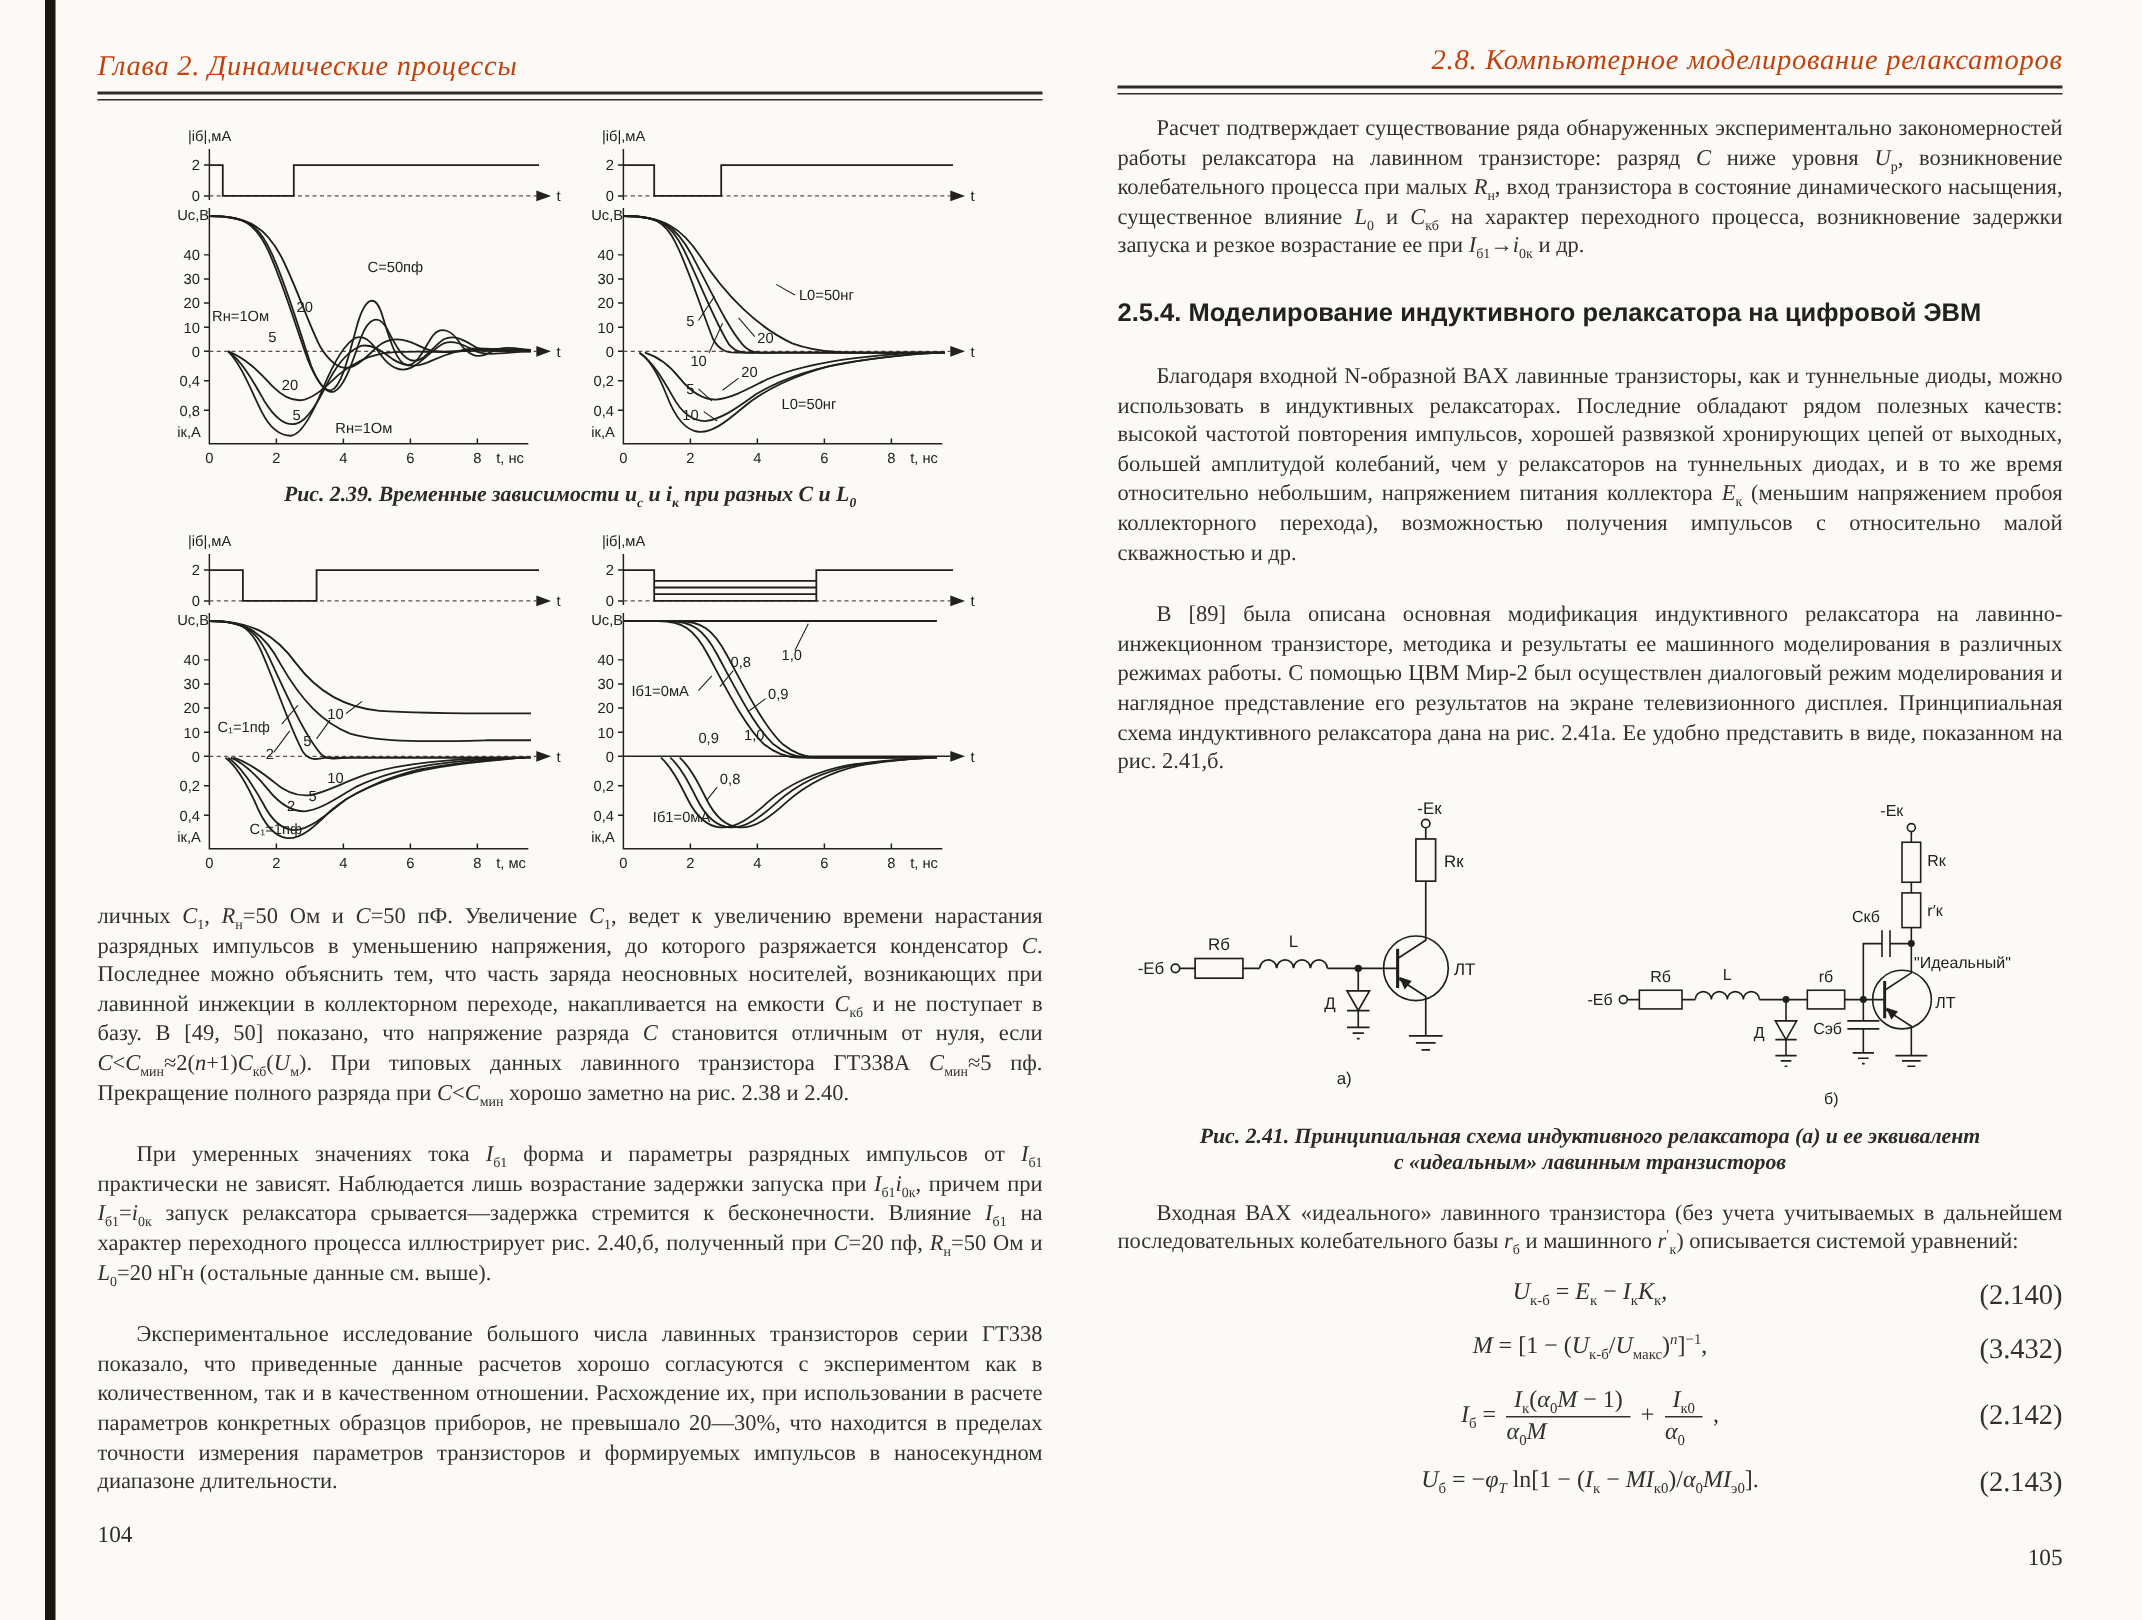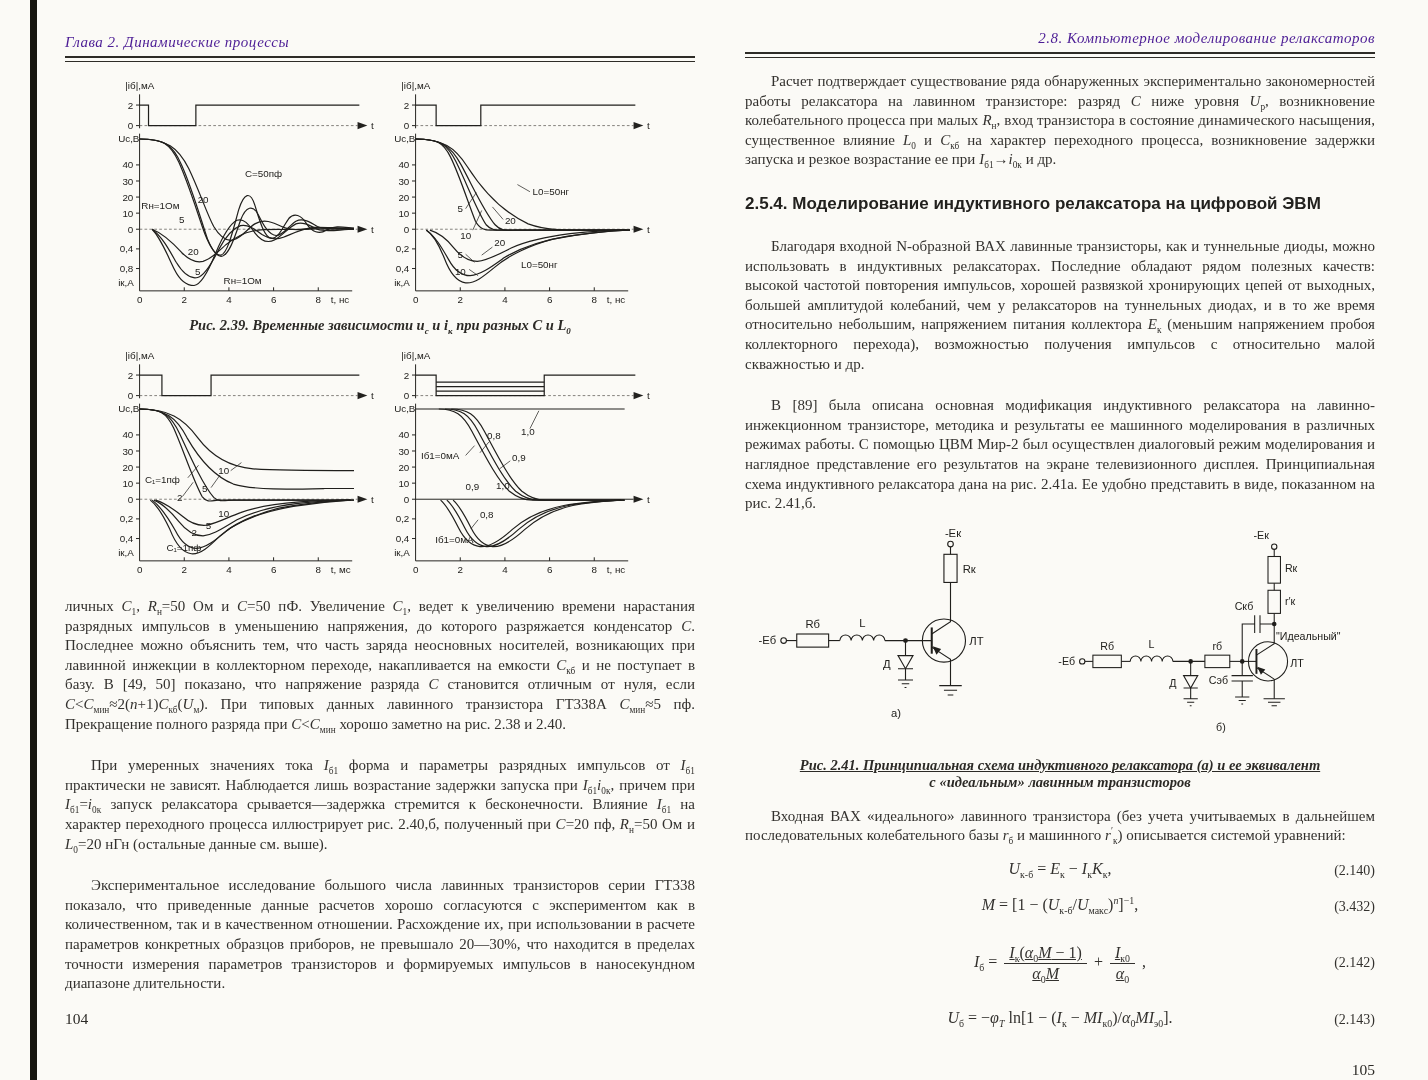--- a/index.html
+++ b/index.html
@@ -2,21 +2,21 @@
 <html><head>
 <meta charset="utf-8">
 <style>
   html,body{margin:0;padding:0;background:#e8e6e0;}
   #spread{position:relative;width:1428px;height:1080px;background:#fbfaf6;overflow:hidden;
           font-family:"Liberation Serif",serif;color:#33312e;}
   #edge-strip{position:absolute;left:30px;top:0;width:7px;height:1080px;background:#17160f;}
   .page{position:absolute;top:0;width:630px;}
   #page-left{left:65px;}
   #page-right{left:745px;}
-  .running-head{font-style:italic;font-size:15px;letter-spacing:.5px;color:#4c1d95;}
+  .running-head{font-style:italic;font-size:19px;letter-spacing:.5px;color:#c2410c;}
   .head-left{text-align:left;margin-top:34px;}
   .head-right{text-align:right;margin-top:30px;}
   .rule{height:3px;border-top:2px solid #2e2c27;border-bottom:1px solid #2e2c27;margin-top:5px;}
   .figrow{display:flex;gap:8px;padding-left:46px;}
   .figrow svg{display:block;}
   .cap{font-style:italic;font-weight:bold;font-size:14.5px;text-align:center;color:#2c2a26;}
   .para{font-size:15px;line-height:19.6px;text-align:justify;}
   .indent{text-indent:26px;margin-top:22px;}
   sub{font-size:.62em;line-height:0;}
   sup{font-size:.62em;line-height:0;}
@@ -28,22 +28,22 @@
   .plot .cv{stroke:#201f1c;stroke-width:1.35;fill:none;}
   .plot .ld{stroke:#201f1c;stroke-width:.8;fill:none;}
   .plot .ah{fill:#22211e;stroke:none;}
   .circ text{font-family:"Liberation Sans",sans-serif;font-size:12px;fill:#22211e;}
   .circ .w{stroke:#201f1c;stroke-width:1.2;fill:none;}
   .circ .b{stroke:#201f1c;stroke-width:2.2;fill:none;}
   .circ .nd{fill:#201f1c;stroke:none;}
   .eqs{margin-top:6px;}
   .eqrow{position:relative;text-align:center;font-size:16px;margin:14px 0;min-height:22px;}
   .eqrow .eq{display:inline-block;}
-  .eqnum{position:absolute;right:0;top:50%;transform:translateY(-50%);font-size:14px;}
-  .frac{display:inline-block;vertical-align:middle;text-align:center;margin:12px 3px;text-decoration:underline;}
+  .eqnum{position:absolute;right:0;top:50%;transform:translateY(-50%);font-size:19px;}
+  .frac{display:inline-block;vertical-align:middle;text-align:left;margin:0 3px;}
   .frac .num{display:block;border-bottom:1px solid #33312e;padding:0 5px 1px 5px;}
   .frac .den{display:block;padding-top:1px;}
   .pageno{font-size:15.5px;color:#2c2a26;}
 </style>
 </head>
 <body>
 
 <div id="spread">
   <div id="edge-strip"></div>
 
@@ -379,21 +379,21 @@
           <text x="216" y="92" text-anchor="middle">Cкб</text>
           <text x="252" y="126">"Идеальный"</text>
           <text x="268" y="156">ЛТ</text>
           <text x="262" y="87">r′к</text>
           <text x="262" y="50">Rк</text>
           <text x="244" y="12" text-anchor="end">-Eк</text>
           <text x="190" y="228" text-anchor="middle" font-size="13">б)</text>
         </g>
       </svg>
     </div>
-    <div class="cap" style="margin-top:20px;text-decoration:underline;">Рис. 2.41. Принципиальная схема индуктивного релаксатора (а) и ее эквивалент</div>
+    <div class="cap" style="margin-top:8px;">Рис. 2.41. Принципиальная схема индуктивного релаксатора (а) и ее эквивалент</div>
     <div class="cap">с «идеальным» лавинным транзисторов</div>
 
     <div class="para indent" style="margin-top:16px;"><span>Входная ВАХ «идеального» лавинного транзистора (без учета учитываемых в дальнейшем последовательных колебательного базы </span><span style="font-style: italic;">r</span><sub>б</sub><span> и машинного </span><span style="font-style: italic;">r</span><sup>′</sup><sub>к</sub><span>) описывается системой уравнений:</span></div>
 
     <div class="eqs">
       <div class="eqrow">
         <span class="eq"><span style="font-style: italic;">U</span><sub>к-б</sub><span> = </span><span style="font-style: italic;">E</span><sub>к</sub><span> − </span><span style="font-style: italic;">I</span><sub>к</sub><span style="font-style: italic;">K</span><sub>к</sub><span>,</span></span>
         <span class="eqnum">(2.140)</span>
       </div>
       <div class="eqrow">

